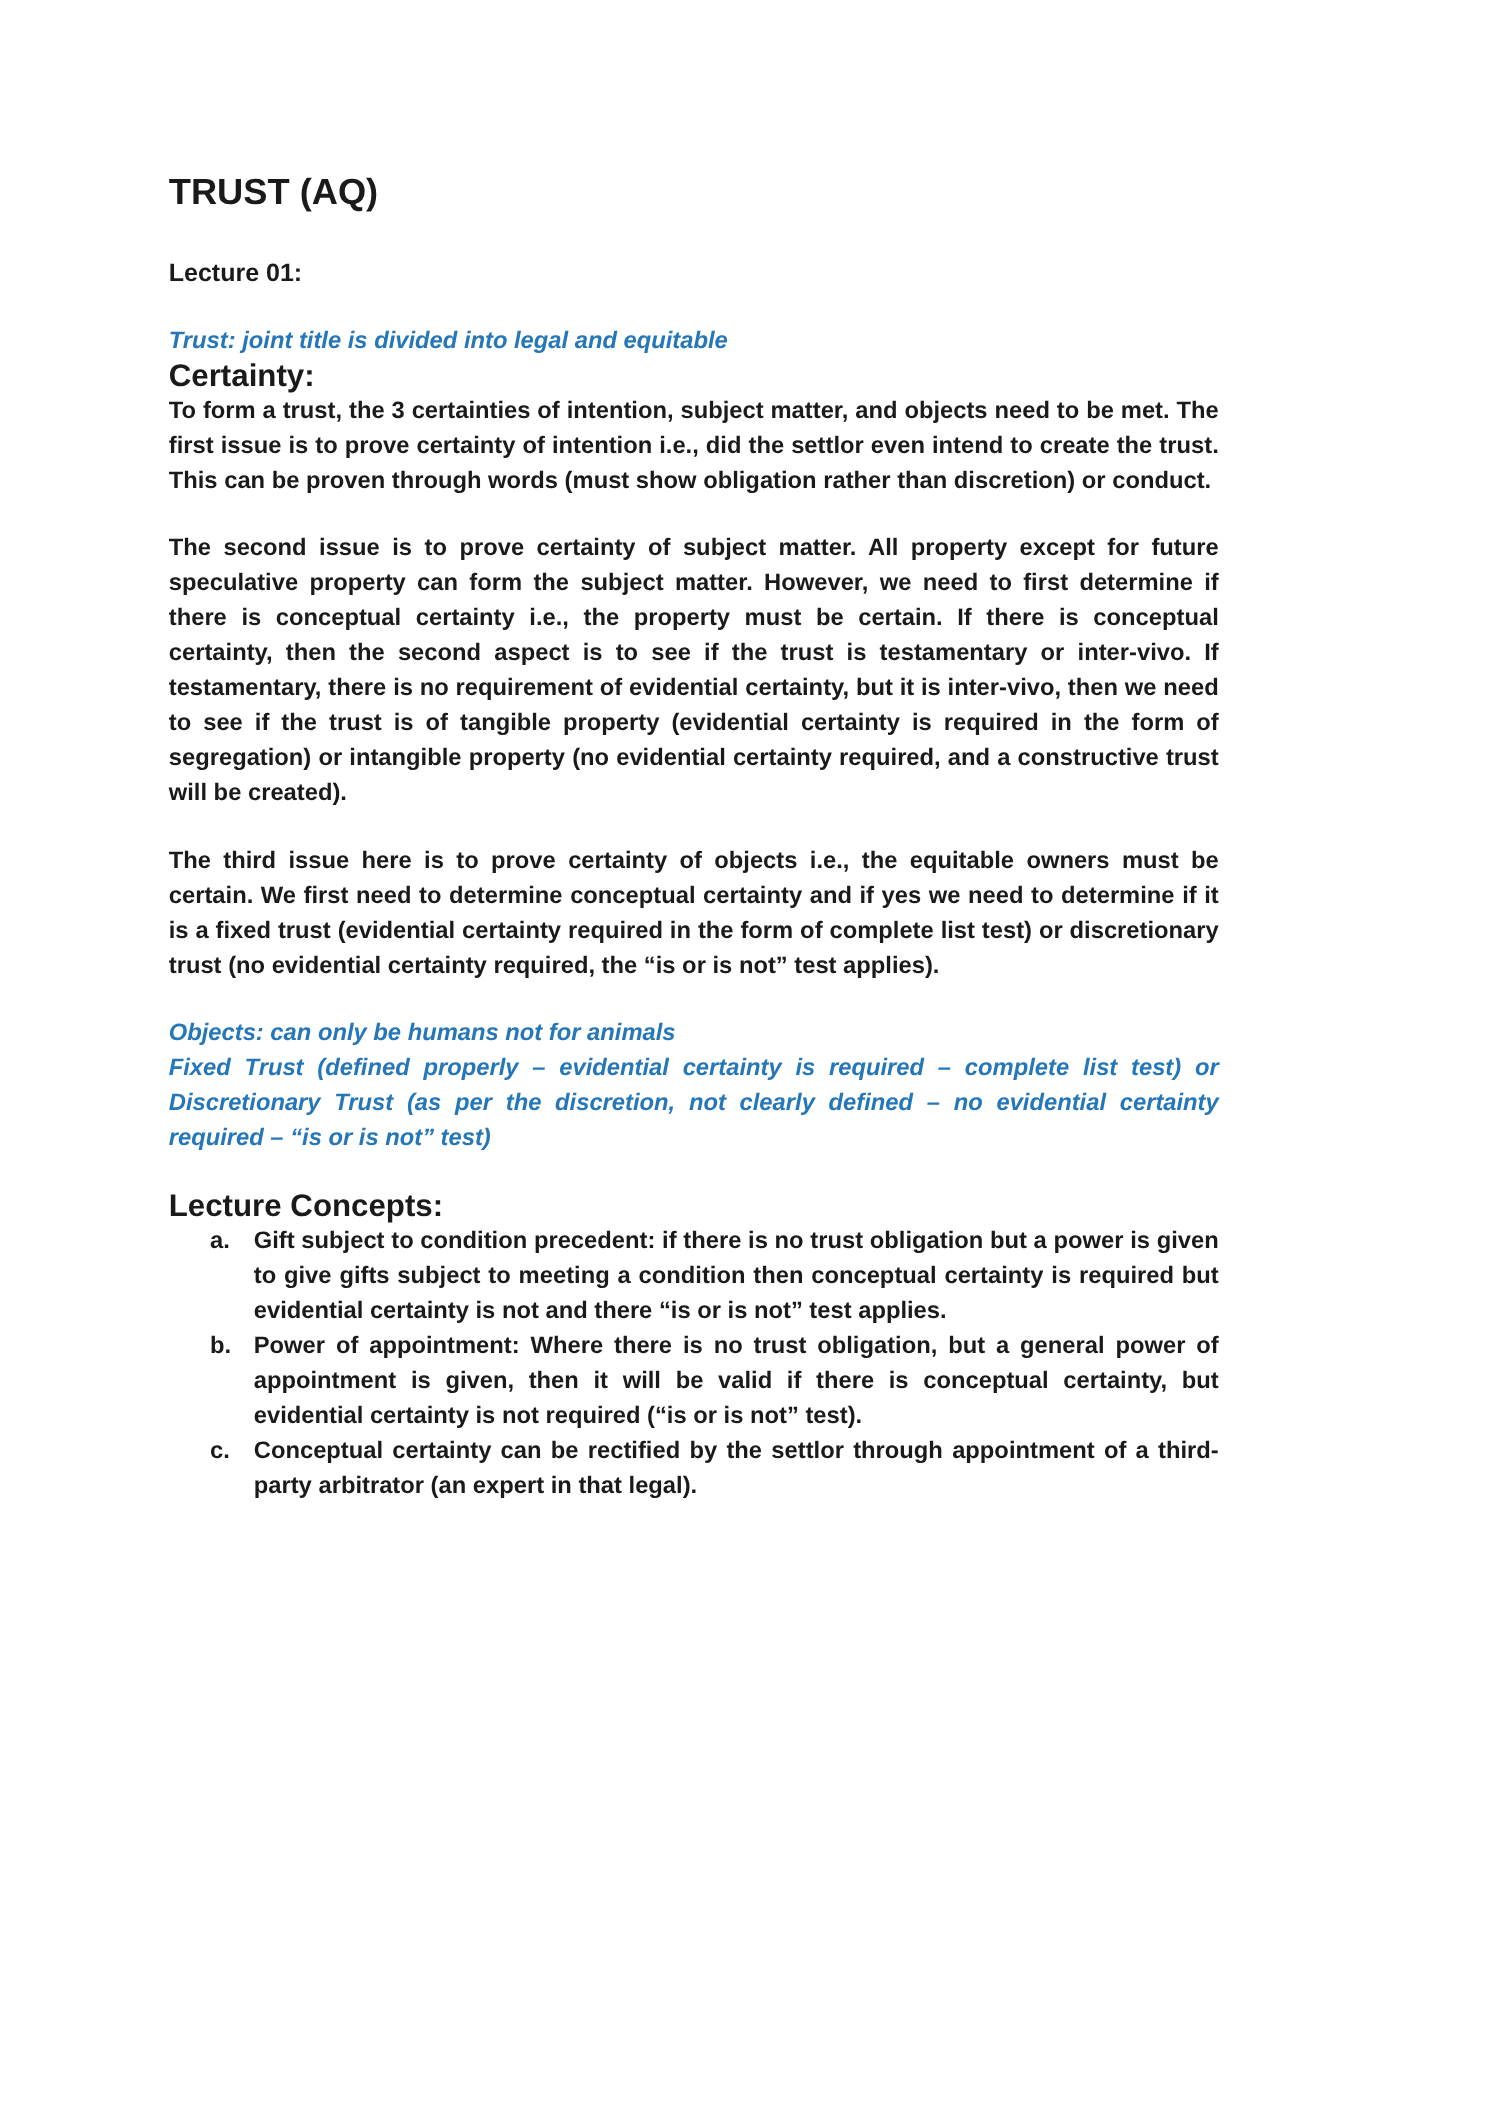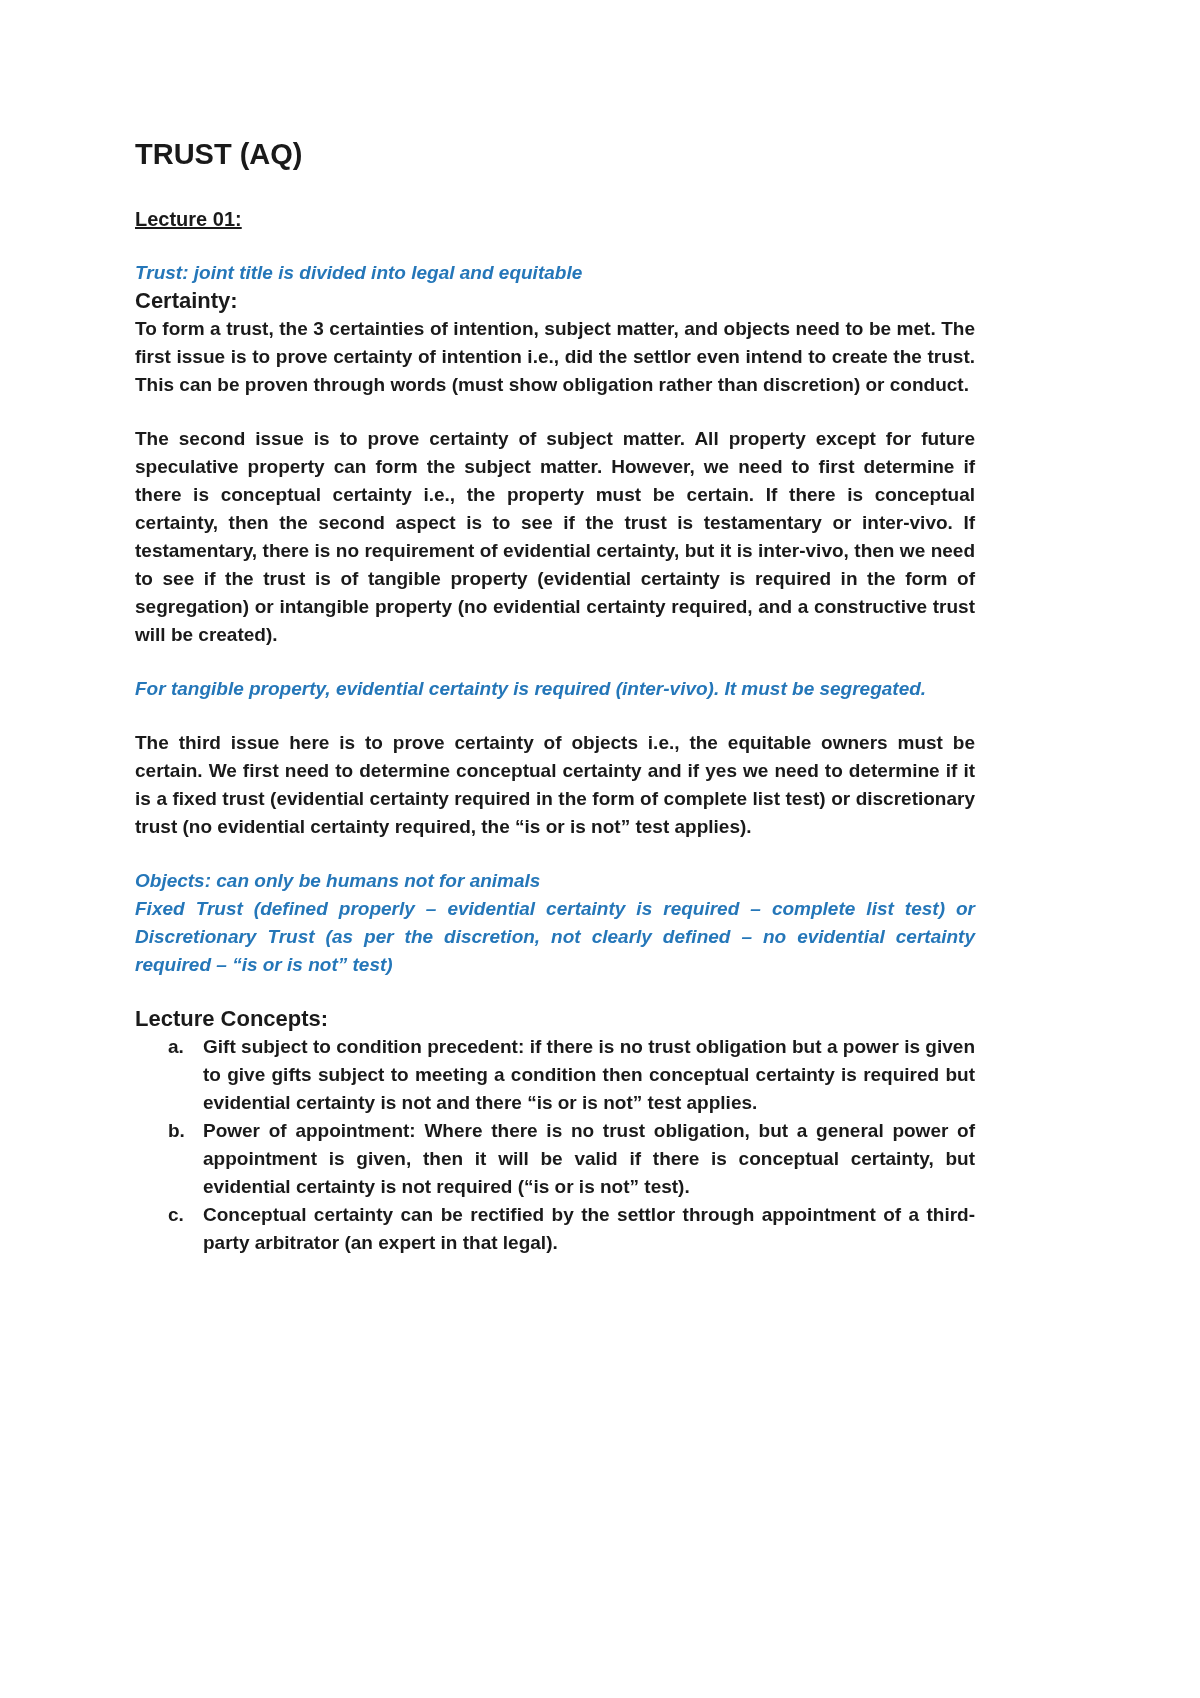--- a/index.html
+++ b/index.html
@@ -21,33 +21,32 @@
   }
   .title {
     font-size: 29px;
     line-height: 32px;
     margin: 0 0 36px 0;
   }
   .lecture {
     font-size: 20px;
     line-height: 26px;
     margin: 0 0 27px 0;
-    text-decoration: underline;
   }
   .para {
     font-size: 19px;
     line-height: 28px;
     margin: 0 0 26px 0;
     text-align: justify;
   }
   .para.tight {
     margin-bottom: 0;
   }
   .heading-line {
-    font-size: 22px;
+    font-size: 25px;
     line-height: 28px;
     margin: 0;
   }
   .blue {
     color: var(--accent-blue, #2577b9);
     font-style: italic;
   }
   .concepts {
     margin: 0;
   }
@@ -75,21 +74,20 @@
 
   <h2 class="lecture">Lecture 01:</h2>
 
   <p class="para blue tight">Trust: joint title is divided into legal and equitable</p>
 
   <div class="heading-line">Certainty:</div>
   <p class="para">To form a trust, the 3 certainties of intention, subject matter, and objects need to be met. The first issue is to prove certainty of intention i.e., did the settlor even intend to create the trust. This can be proven through words (must show obligation rather than discretion) or conduct.</p>
 
   <p class="para">The second issue is to prove certainty of subject matter. All property except for future speculative property can form the subject matter. However, we need to first determine if there is conceptual certainty i.e., the property must be certain. If there is conceptual certainty, then the second aspect is to see if the trust is testamentary or inter-vivo. If testamentary, there is no requirement of evidential certainty, but it is inter-vivo, then we need to see if the trust is of tangible property (evidential certainty is required in the form of segregation) or intangible property (no evidential certainty required, and a constructive trust will be created).</p>
 
-  <p class="para blue">For tangible property, evidential certainty is required (inter-vivo). It must be segregated.</p>
 
   <p class="para">The third issue here is to prove certainty of objects i.e., the equitable owners must be certain. We first need to determine conceptual certainty and if yes we need to determine if it is a fixed trust (evidential certainty required in the form of complete list test) or discretionary trust (no evidential certainty required, the “is or is not” test applies).</p>
 
   <p class="para blue tight">Objects: can only be humans not for animals</p>
   <p class="para blue">Fixed Trust (defined properly – evidential certainty is required – complete list test) or Discretionary Trust (as per the discretion, not clearly defined – no evidential certainty required – “is or is not” test)</p>
 
   <div class="heading-line">Lecture Concepts:</div>
 
   <div class="concepts">
     <div class="concept-item">

